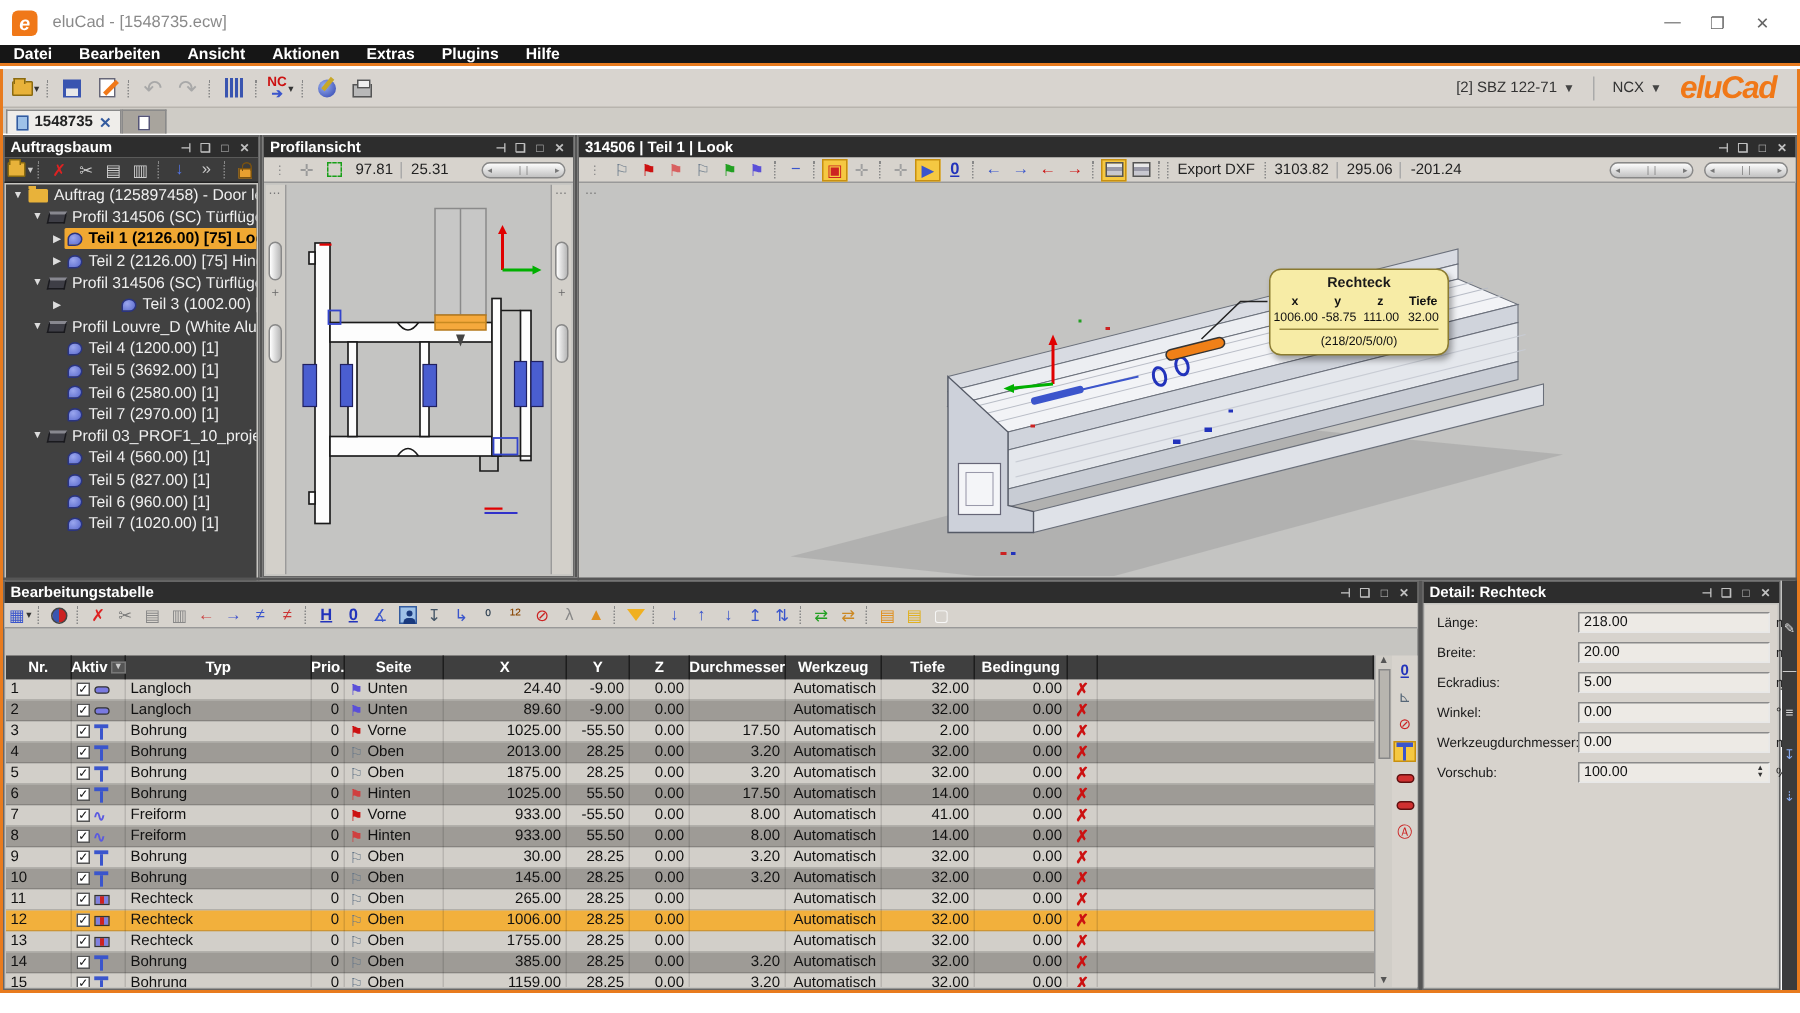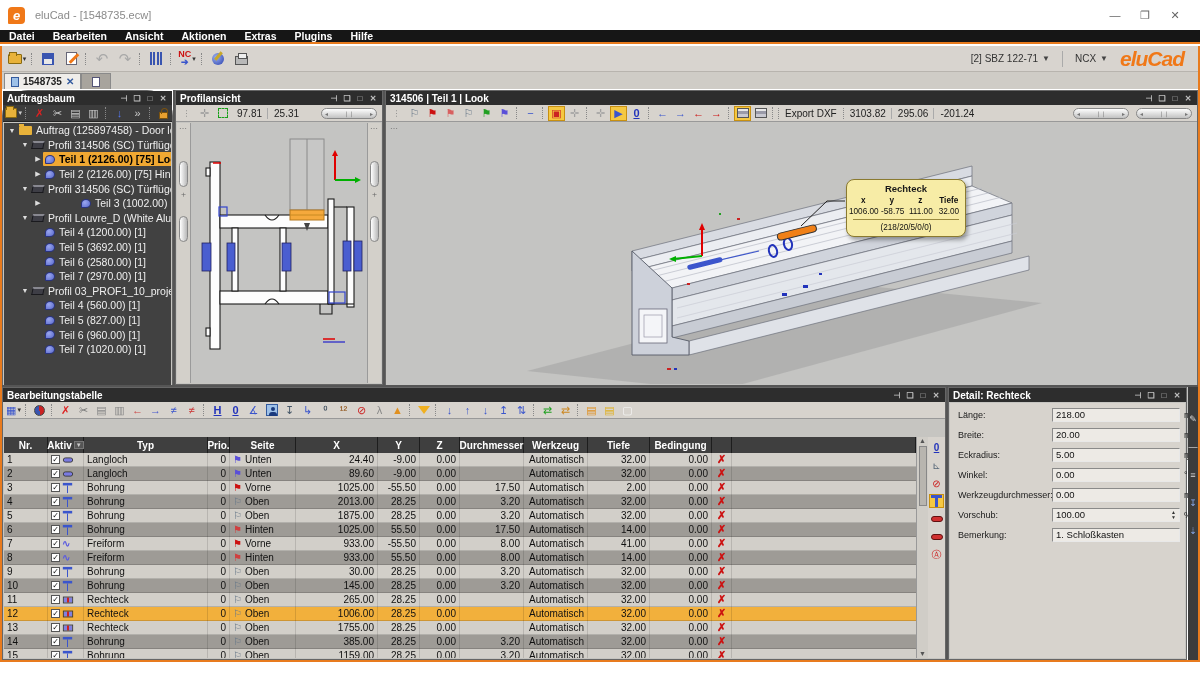--- a/index.html
+++ b/index.html
@@ -231,21 +231,21 @@
   <div class="tab">
     <span class="docic blue"></span>
     <span>1548735</span>
     <span class="tclose">✕</span>
   </div>
   <div class="tab inactive">
     <span class="docic"></span>
   </div>
 </div>
 
-<div class="panel" style="left:2px; top:90px; width:171px; height:377px;border-radius:26px;">
+<div class="panel" style="left:2px; top:90px; width:171px; height:377px;">
   <div class="ptitle">
     <span>Auftragsbaum</span>
     <span class="sp"></span>
       <span class="winic-slot"></span>
   <span class="win-ic">⊣</span>
       <span class="win-ic">❏</span>
       <span class="win-ic">□</span>
       <span class="win-ic">✕</span>
     </div>
   <div class="dtb" id="tree-toolbar">
@@ -1428,27 +1428,20 @@
         <span class="dunit">mm</span>
       </div>
       <div class="dfield">
         <span class="dlabel">Vorschub:</span>
         <div class="dinput">
           <span>100.00</span>
           <span class="spin">▲<br>▼</span>
         </div>
         <span class="dunit">%</span>
       </div>
-      <div class="dfield">
-        <span class="dlabel">Bemerkung:</span>
-        <div class="dinput">
-          <span>1. Schloßkasten</span>
-        </div>
-        <span class="dunit"></span>
-      </div>
     </div>
 </div>
 
 <div class="rightstrip" id="rightstrip">
     <span class="ic" style="color: rgb(221, 221, 221);">✎</span>
     <span class="ic" style="color: rgb(221, 221, 221);">—</span>
     <span class="ic" style="color: rgb(221, 221, 221);">≡</span>
     <span class="ic" style="color: rgb(136, 170, 238);">↧</span>
     <span class="ic" style="color: rgb(136, 170, 238);">⇣</span>
   </div>

